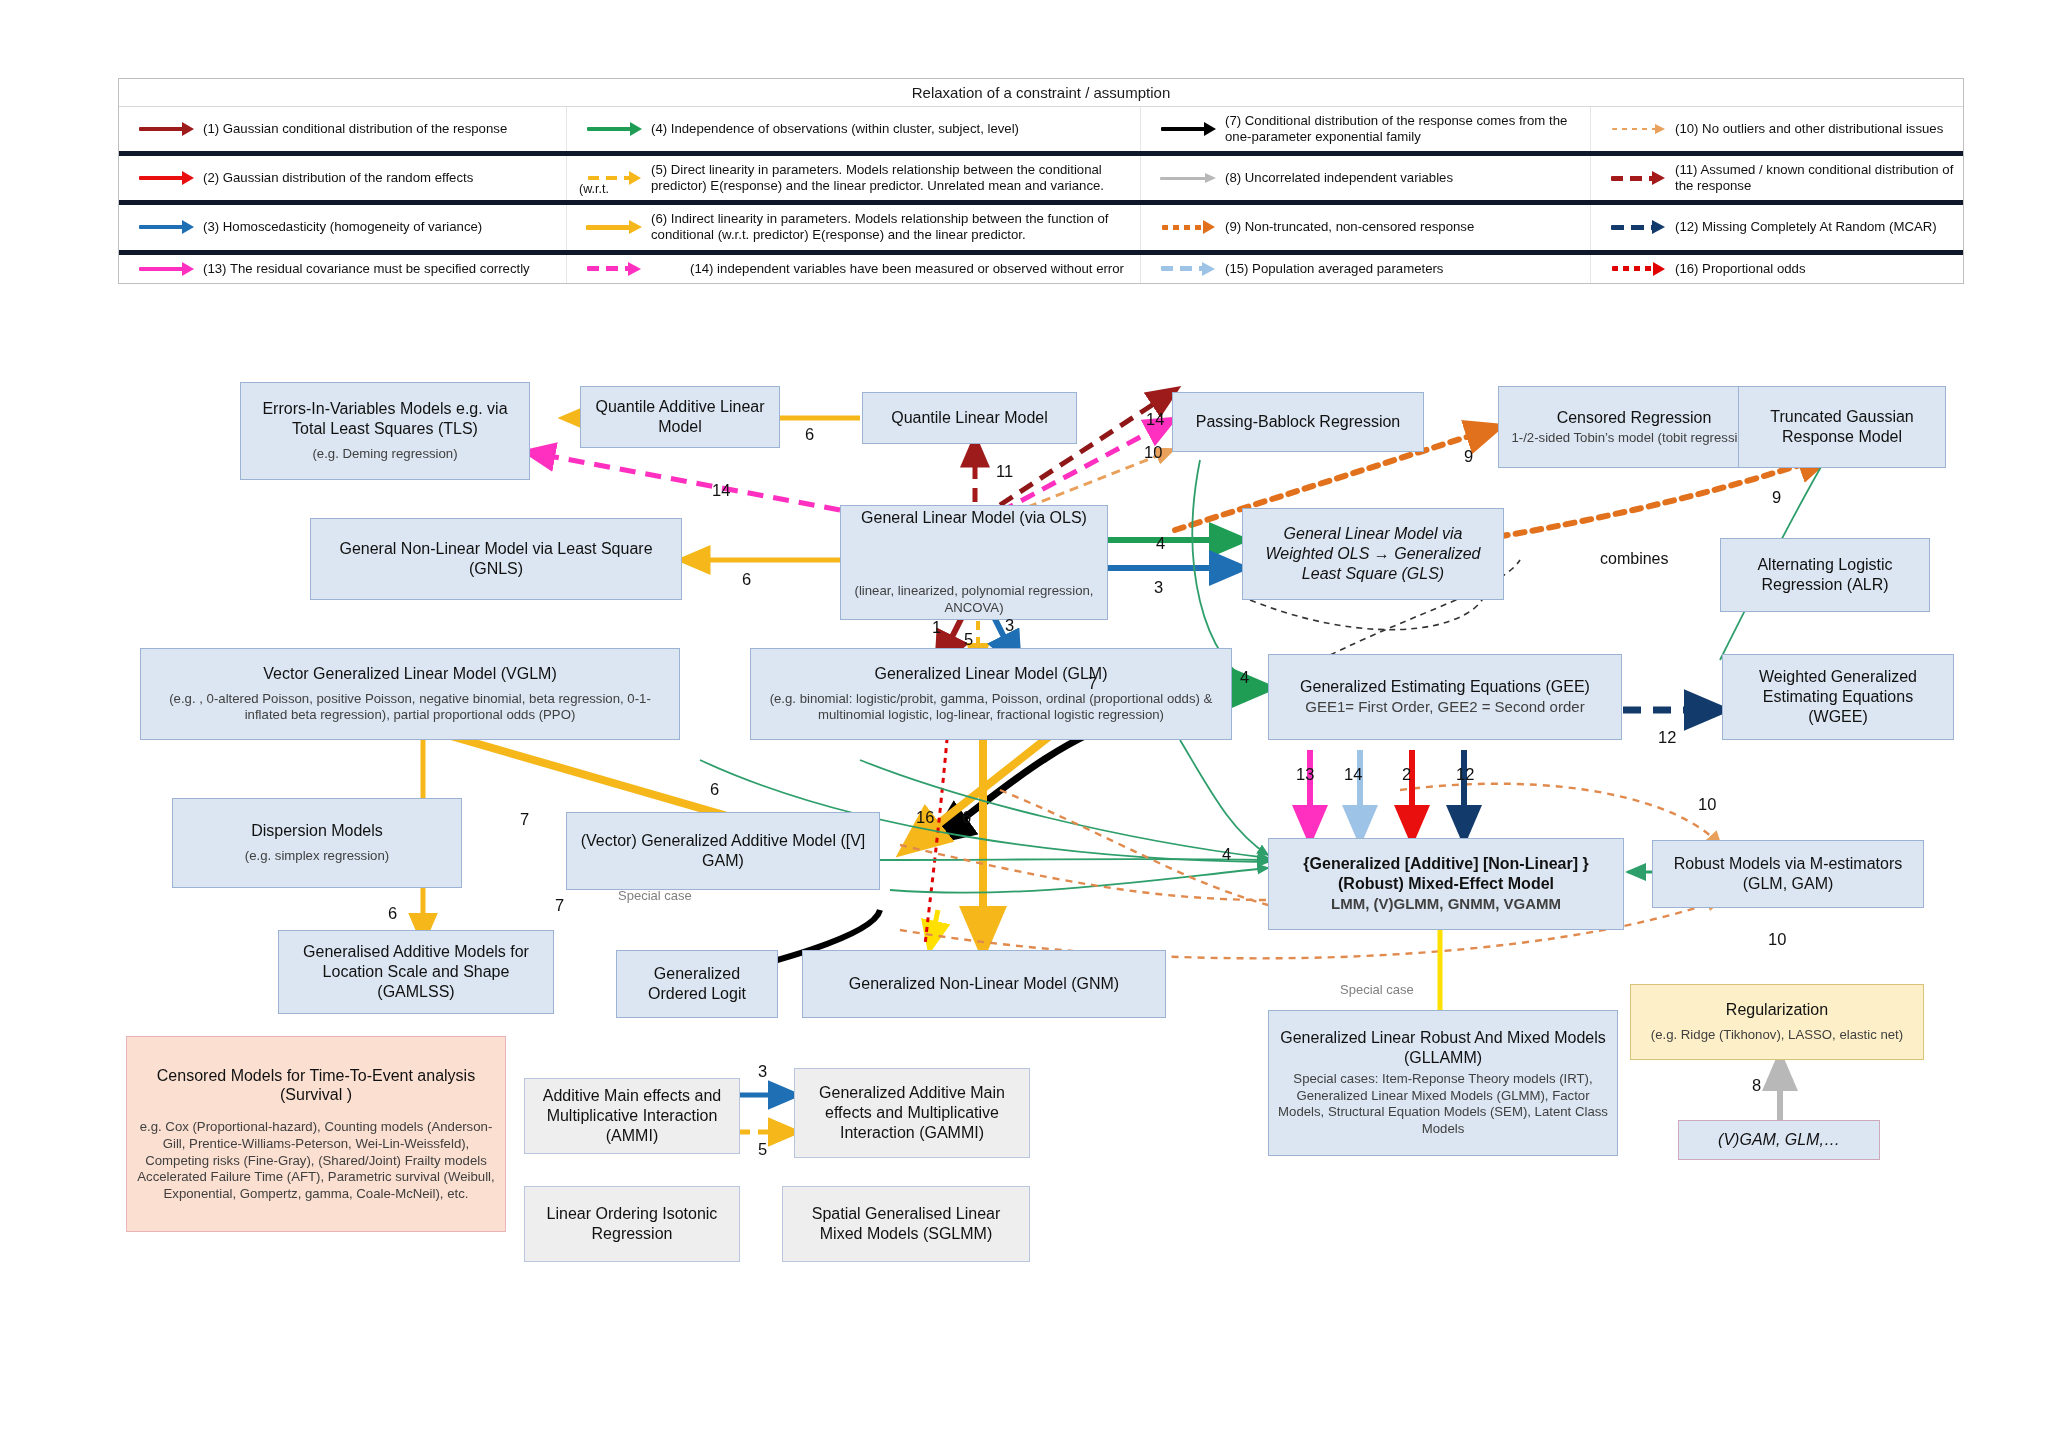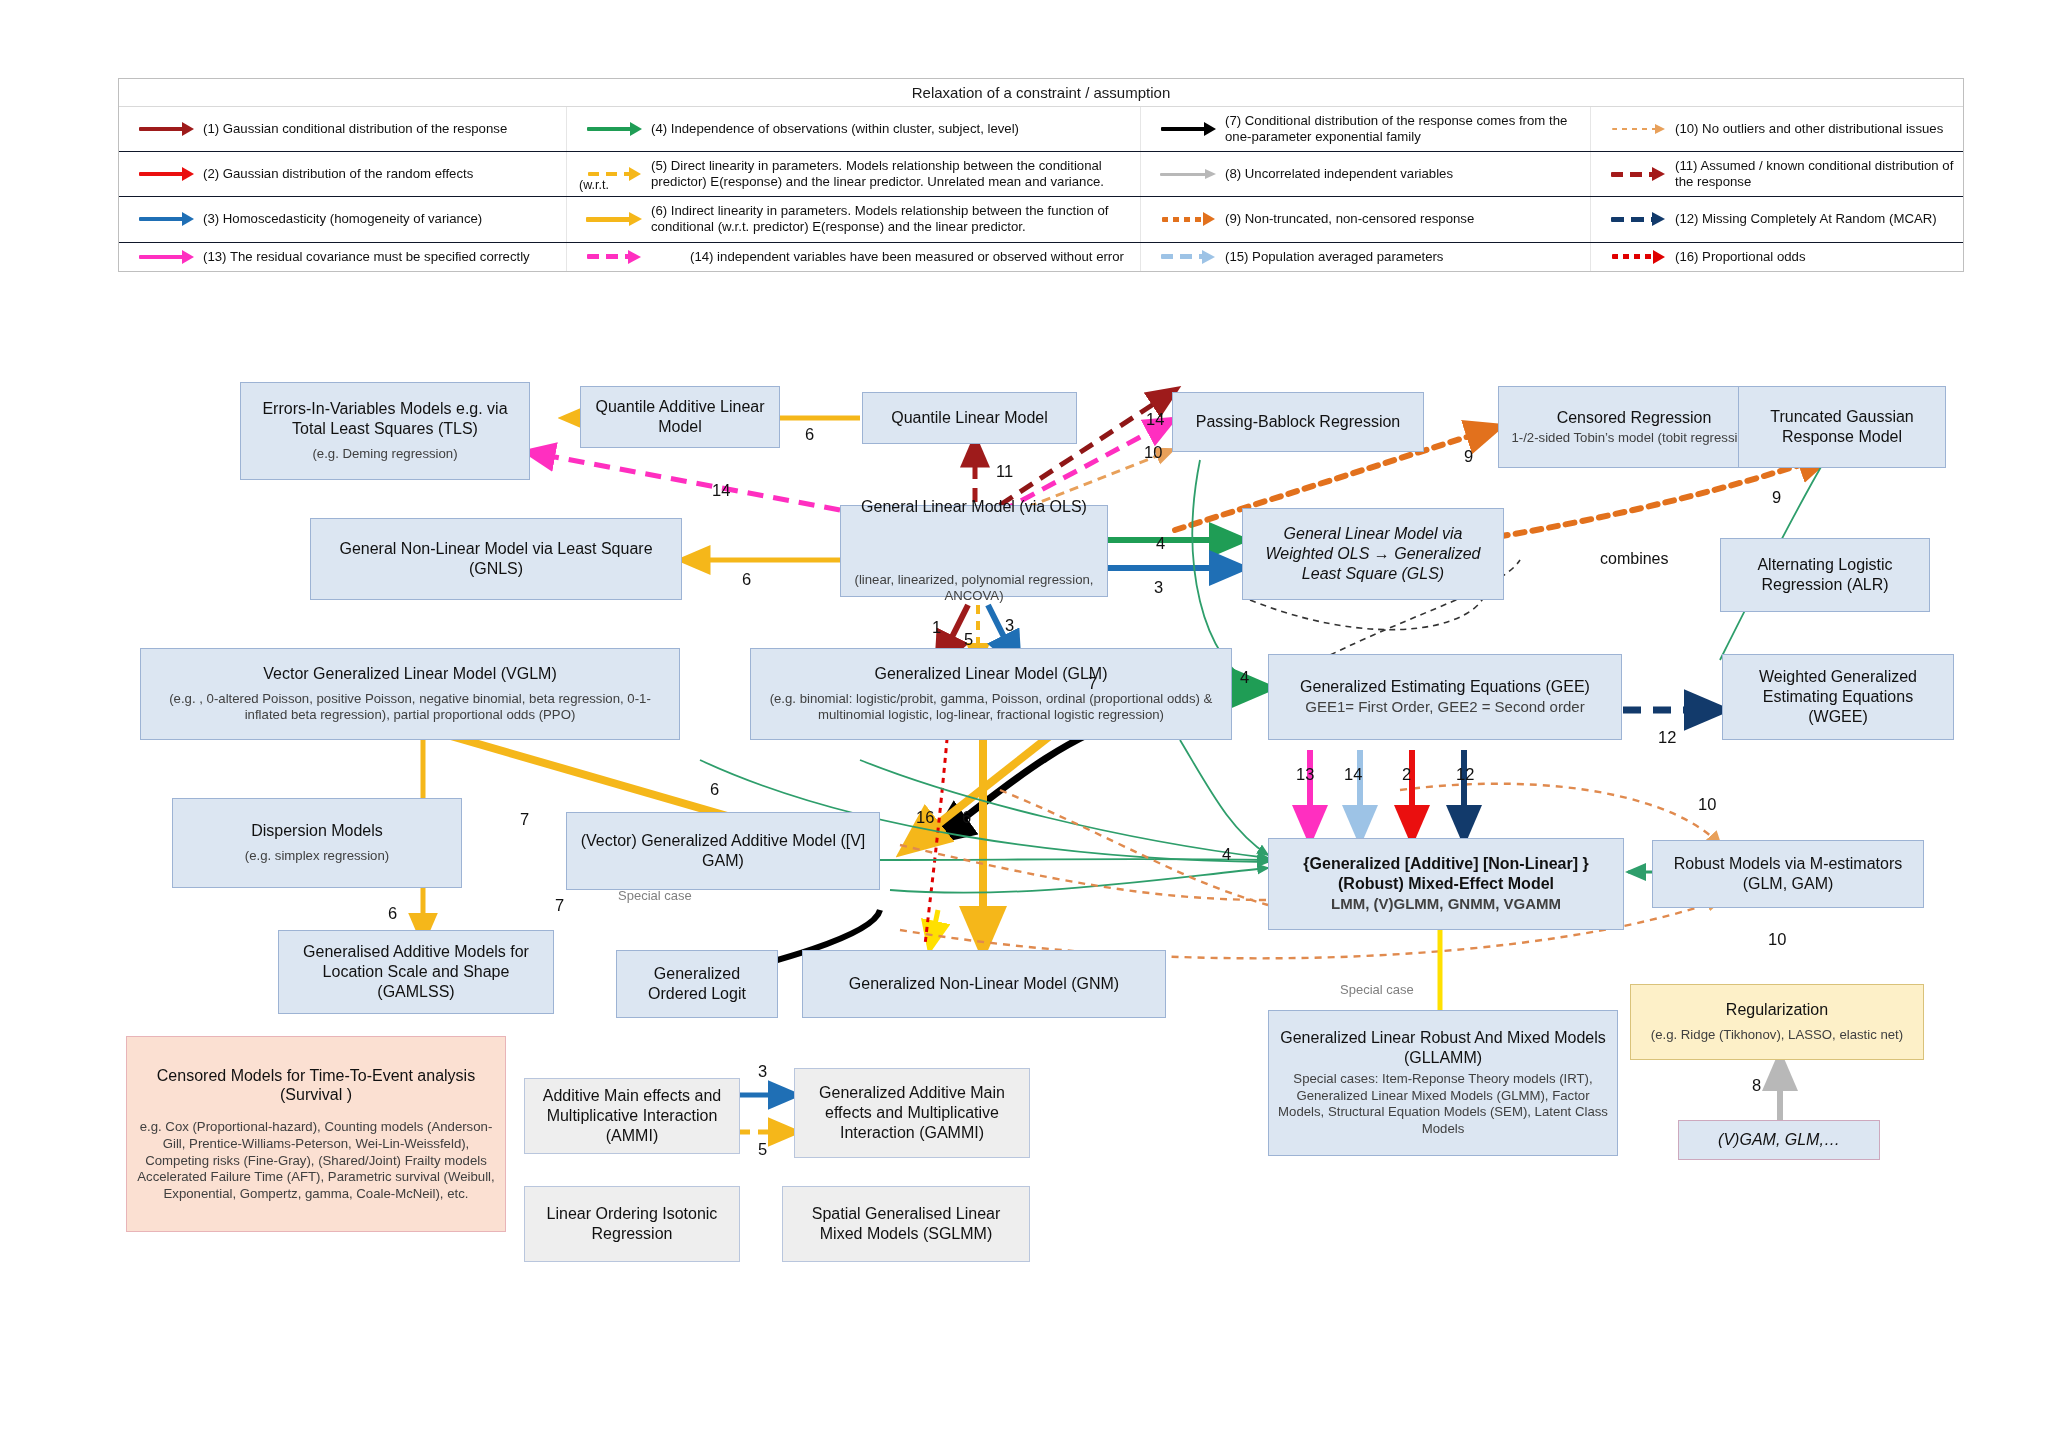--- a/index.html
+++ b/index.html
@@ -2,21 +2,21 @@
 <html><head>
 <meta charset="utf-8">
 <style>
   html,body{margin:0;padding:0;background:#ffffff;}
   body{font-family:"Liberation Sans", sans-serif;}
   #page{position:relative;width:2048px;height:1448px;background:#fff;overflow:hidden;}
 
   
   .legend{position:absolute;left:118px;top:78px;width:1846px;border:1px solid #bfbfbf;background:#fff;box-sizing:border-box;}
   .legend-title{font-size:15px;color:#1a1a1a;text-align:center;padding:5px 0 5px 0;border-bottom:1px solid #d9d9d9;}
-  .legend-row{display:flex;border-bottom:1px solid #0f172a;}
+  .legend-row{display:flex;border-bottom:5px solid #0f172a;}
   .legend-row:last-child{border-bottom:none;}
   .legend-cell{display:flex;align-items:center;box-sizing:border-box;padding:6px 6px 6px 10px;border-right:1px solid #e6e6e6;}
   .legend-cell:last-child{border-right:none;}
   .lg-arrow{flex:0 0 auto;width:74px;display:flex;align-items:center;justify-content:center;position:relative;}
   .lg-txt{font-size:13.2px;color:#111;line-height:1.22;}
   .wrt{position:absolute;left:2px;bottom:-12px;font-size:12.5px;color:#111;}
 
   
   .ar{position:relative;height:12px;display:flex;align-items:center;}
   .ar .shaft{height:4px;border-radius:1px;}
@@ -369,21 +369,21 @@
     </div>
 
     <div class="box" style="left:1738px;top:386px;width:208px;height:82px;">
       <div class="t">Truncated Gaussian Response Model</div>
     </div>
 
     <div class="box" style="left:310px;top:518px;width:372px;height:82px;">
       <div class="t">General  Non-Linear Model via Least Square (GNLS)</div>
     </div>
 
-    <div class="box" style="left:840px;top:505px;width:268px;height:92px;gap:48px;">
+    <div class="box" style="left:840px;top:505px;width:268px;height:115px;gap:48px;">
       <div class="t">General Linear Model (via OLS)</div>
       <div class="s">(linear, linearized, polynomial regression, ANCOVA)</div>
     </div>
 
     <div class="box" style="left:1242px;top:508px;width:262px;height:92px;font-style:italic;">
       <div class="t">General Linear Model via Weighted OLS → Generalized Least Square (GLS)</div>
     </div>
 
     <div class="box" style="left:1720px;top:538px;width:210px;height:74px;">
       <div class="t">Alternating Logistic Regression (ALR)</div>

